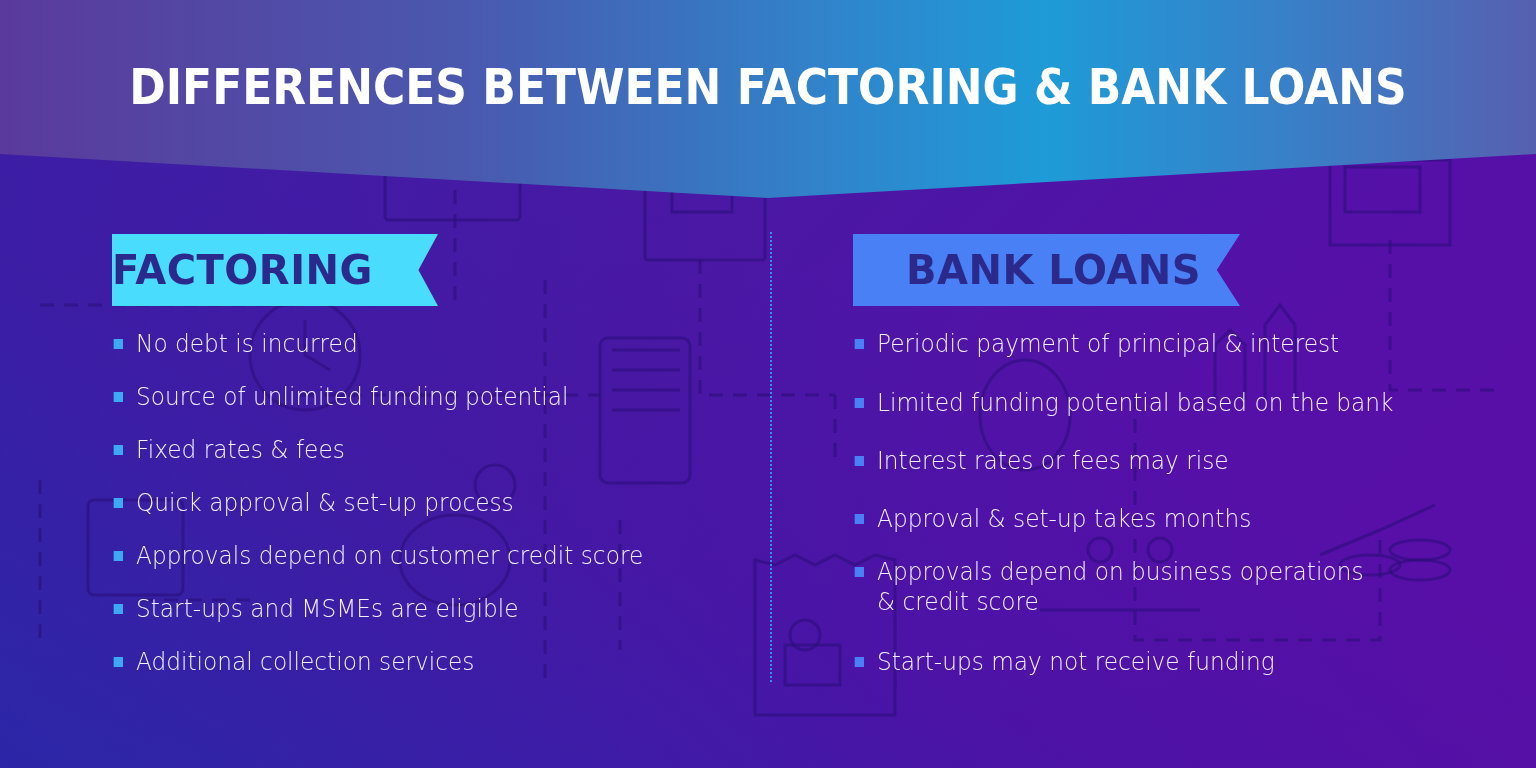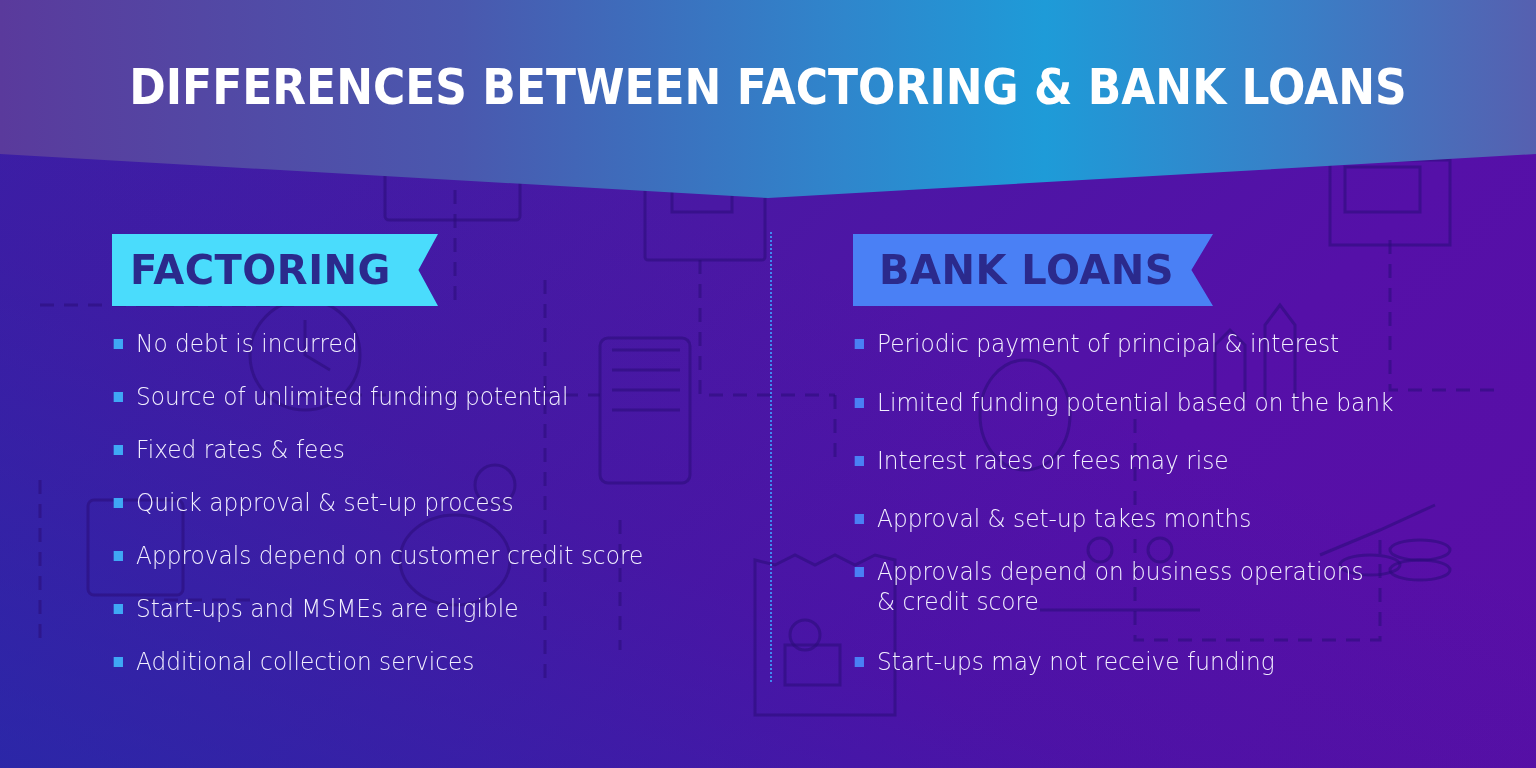--- a/index.html
+++ b/index.html
@@ -19,23 +19,23 @@
     color:#ffffff; font-weight:700; font-size:50px; letter-spacing:0px;
     font-family: "DejaVu Sans", sans-serif; transform: scaleX(0.88); transform-origin:center;
   }
   .divider { position:absolute; left:770px; top:232px; height:450px; width:0;
     border-left:2px dotted #3f8af0; }
   .ribbon { position:absolute; height:72px; display:flex; align-items:center; }
   .ribbon .label { font-family:"DejaVu Sans", sans-serif; font-weight:700; font-size:40px;
     color:#2b2a8c; letter-spacing:0.5px; }
   .ribbon.factoring { left:112px; top:234px; width:326px; background:#4adcfc;
     clip-path: polygon(0 0, 100% 0, 94% 50%, 100% 100%, 0 100%); }
-  .ribbon.factoring .label { margin-left:18px; }
+  .ribbon.factoring .label { }
   .ribbon.bank { left:853px; top:234px; width:360px; background:#4a80f5;
-    clip-path: polygon(0 0, 100% 0, 94% 50%, 100% 100%, 0 100%); }
+    clip-path: polygon(0 0, 100% 0, 94% 50%, 100% 100%, 0 100%); padding-left: 27px; }
   .ribbon.bank .label { margin-left:26px; }
   ul.items { position:absolute; margin:0; padding:0; list-style:none; }
   ul.items li { position:absolute; left:0; color:#f2f0ff; font-size:25px; white-space:nowrap;
     line-height:30px; font-family: "DejaVu Sans", sans-serif; font-weight:300;
     transform: scaleX(0.93); transform-origin:left; }
   ul.items li .bullet { position:absolute; left:-24px; top:10px; width:10px; height:10px; }
   ul.items li .text { display:inline-block; }
   .left-list { left:136px; top:0; }
   .right-list { left:877px; top:0; }
   .left-list .bullet { background:#3fa8f5; }

